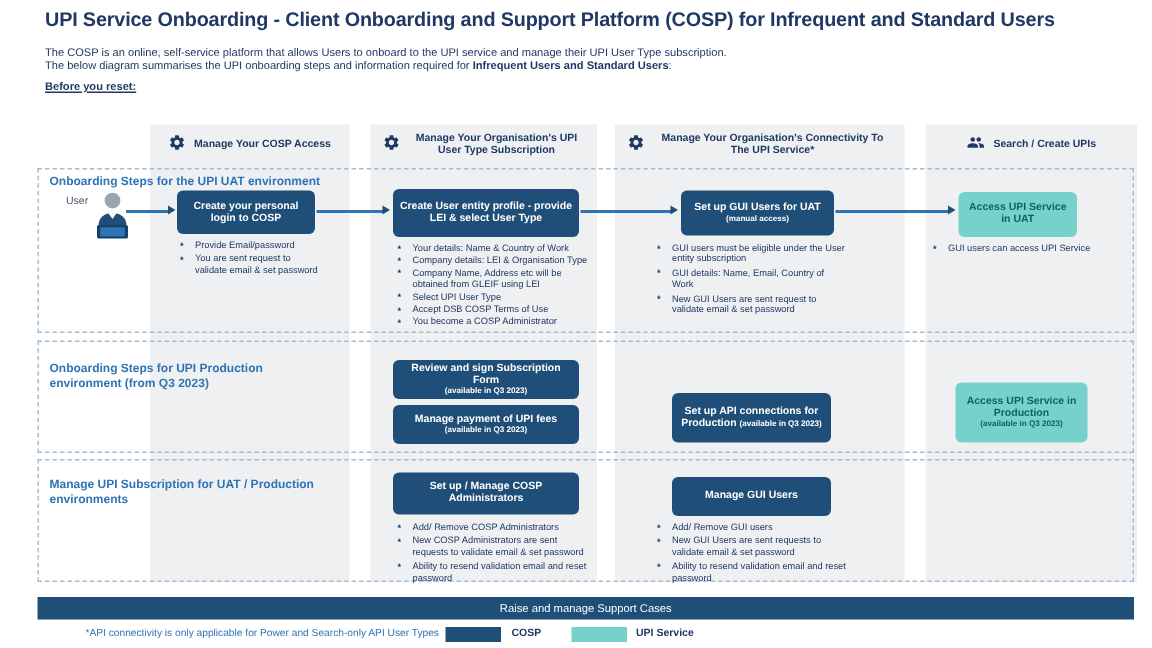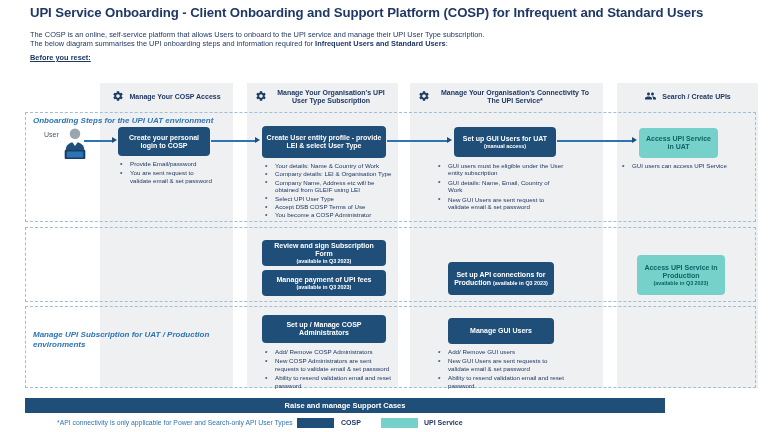--- a/index.html
+++ b/index.html
@@ -18,37 +18,37 @@
   .band.b4 { left:617px; width:141px; }
 
   .colhead { top:84px; height:25px; display:flex; align-items:center; justify-content:center; gap:5px; font-size:7px; font-weight:bold; color:#1f3864; text-align:center; line-height:8px; }
   .colhead svg { flex:0 0 auto; }
 
   .rowframe { border:1px dashed #a3bdd6; box-sizing:border-box; }
   .r1 { left:25px; top:112px; width:731px; height:110px; }
   .r2 { left:25px; top:227px; width:731px; height:75px; }
   .r3 { left:25px; top:306px; width:731px; height:82px; }
 
-  .rowlabel { font-size:8px; font-weight:bold; color:#2e74b5; line-height:9.5px;font-style:italic; }
+  .rowlabel { font-size:8px; font-weight:bold; color:#2e74b5; line-height:9.5px; }
 
   .box { background:#1f4e79; color:#ffffff; border-radius:4px; display:flex; flex-direction:column; align-items:center; justify-content:center; text-align:center; font-size:7px; font-weight:bold; line-height:8px; padding:2px 4px; box-sizing:border-box; }
   .box .sub { font-size:5.4px; line-height:6.5px; font-weight:bold; }
   .box .sub-inline { font-size:5.4px; font-weight:bold; }
   .tealbox { background:#76d1ca; color:#0f6266; }
 
   .bullets { list-style:none; margin:0; padding:0; font-size:6.2px; color:#1f3864; line-height:7.4px; }
   .bullets li { position:relative; padding-left:11px; margin-bottom:2px; }
   .bullets li::before { content:"*"; position:absolute; left:1px; top:0.5px; font-weight:bold; color:#1f3864; }
 
   .arrow-line { height:1.6px; background:#2e74b5; }
   .arrow-head { width:0; height:0; border-top:3.5px solid transparent; border-bottom:3.5px solid transparent; border-left:5.5px solid #1f4e79; }
 
   .user-label { font-size:7px; color:#4a5a6a; }
 
-  .support-bar { left:25px; top:398px; width:640px; height:15px; background:#1f4e79; color:#fff; font-size:7.5px; font-weight:bold; display:flex; align-items:center; justify-content:center; }
+  .support-bar { left:25px; top:398px; width:731px; height:15px; background:#1f4e79; color:#fff; font-size:7.5px; font-weight:normal; display:flex; align-items:center; justify-content:center; }
 
   .footnote { left:57px; top:419px; font-size:6.8px; color:#2e74b5; }
   .swatch { top:418px; width:37px; height:10px; }
   .legend-label { top:419px; font-size:7px; font-weight:bold; color:#1f3864; }
 </style>
 </head>
 <body>
 
 <div class="stage">
 
@@ -145,38 +145,39 @@
     <li>New GUI Users are sent request to validate email &amp; set password</li>
   </ul>
 
   <div class="abs box tealbox" style="left:639px; top:128px; width:79px; height:30px;">
       <span>Access UPI Service in UAT</span>
     </div>
   <ul class="abs bullets" style="left:621px; top:162px; width:120px;">
     <li>GUI users can access UPI Service</li>
   </ul>
 
+  <div class="abs rowlabel" style="left:33px; top:241px; width:175px;">Onboarding Steps for UPI Production environment (from Q3 2023)</div>
 
   <div class="abs box" style="left:262px; top:240px; width:124px; height:26px;">
     <span>Review and sign Subscription Form</span>
     <span class="sub">(available in Q3 2023)</span>
   </div>
   <div class="abs box" style="left:262px; top:270px; width:124px; height:26px;">
     <span>Manage payment of UPI fees</span>
     <span class="sub">(available in Q3 2023)</span>
   </div>
   <div class="abs box" style="left:448px; top:262px; width:106px; height:33px;">
     <span><span>Set up API connections for Production</span> <span class="sub-inline">(available in Q3 2023)</span></span>
   </div>
   <div class="abs box tealbox" style="left:637px; top:255px; width:88px; height:40px;">
     <span>Access UPI Service in Production</span>
     <span class="sub">(available in Q3 2023)</span>
   </div>
 
-  <div class="abs rowlabel" style="left:33px; top:318px; width:195px;margin-top:12px;">Manage UPI Subscription for UAT / Production environments</div>
+  <div class="abs rowlabel" style="left:33px; top:318px; width:195px;">Manage UPI Subscription for UAT / Production environments</div>
 
   <div class="abs box" style="left:262px; top:315px; width:124px; height:28px;">
       <span>Set up / Manage COSP Administrators</span>
     </div>
   <ul class="abs bullets" style="left:264px; top:348px; width:132px;">
     <li>Add/ Remove COSP Administrators</li>
     <li>New COSP Administrators are sent requests to validate email &amp; set password</li>
     <li>Ability to resend validation email and reset password</li>
   </ul>
 

